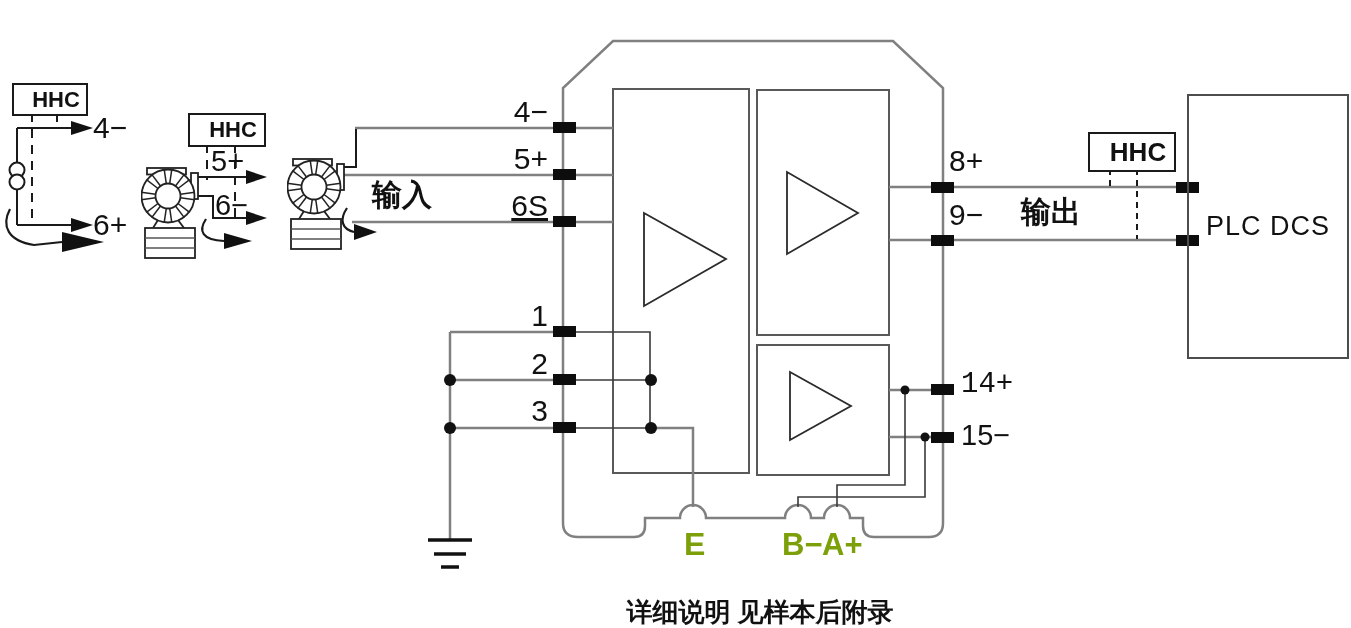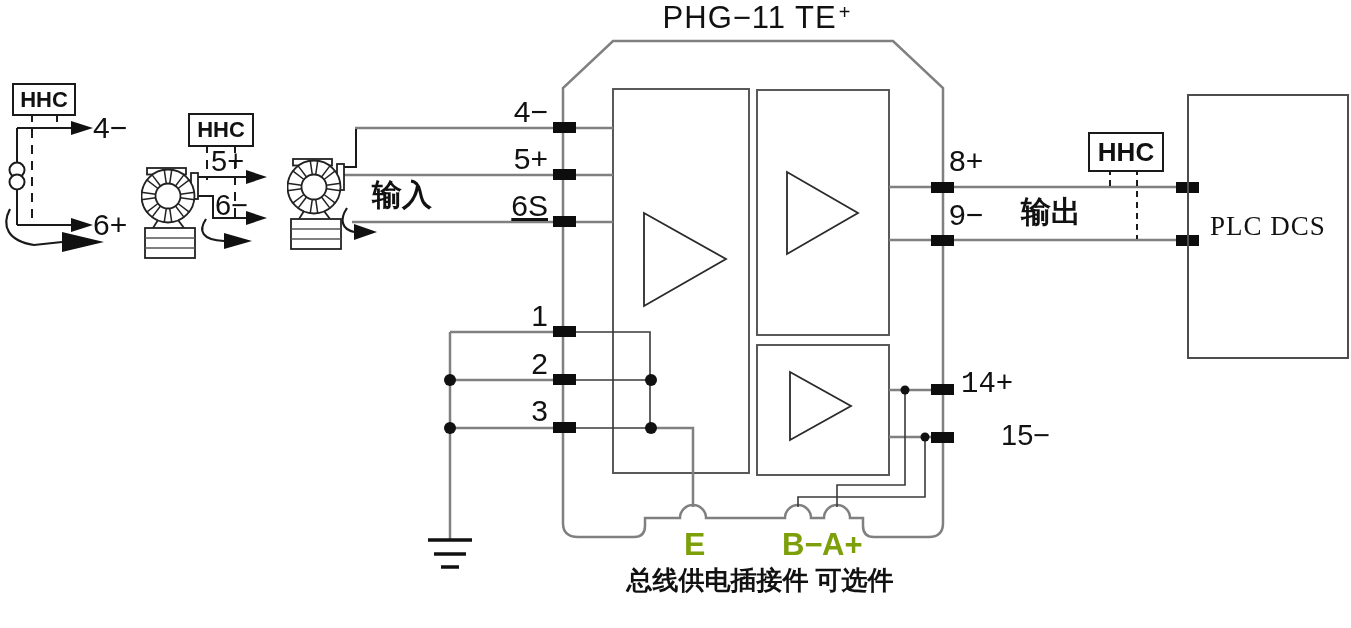--- a/index.html
+++ b/index.html
@@ -4,24 +4,24 @@
 <style>
   html,body{margin:0;padding:0;background:#fff;}
   .stage{position:relative;width:1351px;height:628px;background:#ffffff;
          font-family:"Liberation Sans",sans-serif;overflow:hidden;}
   .stage svg{position:absolute;left:0;top:0;}
   .lbl{position:absolute;color:#111;white-space:nowrap;line-height:1;font-size:30px;}
   .rt{text-align:right;}
   .bold{font-weight:700;}
   .green{color:#7da00a;font-weight:700;}
   .hhcbox{position:absolute;border:2px solid #1a1a1a;display:flex;align-items:center;
-          justify-content:center;font-weight:700;color:#111;background:#fff;}
+          justify-content:center;font-weight:700;color:#111;background:#fff;padding-left:12px;}
   .plcbox{position:absolute;border:2px solid #4d4d4d;display:flex;align-items:center;
           justify-content:center;color:#111;background:transparent;
-          font-family:Liberation Serif, serif;font-size:27px;letter-spacing:1px;}
+          font-family:Liberation Sans, sans-serif;font-size:27px;letter-spacing:1px;}
   .title{position:absolute;left:652px;top:0px;width:210px;text-align:center;color:#111;
          font-size:31px;letter-spacing:1px;}
   .title .sup{font-size:20px;vertical-align:9px;margin-left:2px;}
   .note{position:absolute;left:565px;width:390px;text-align:center;color:#111;
         font-weight:700;font-size:26px;line-height:1;}
 </style>
 </head>
 <body>
 
 <div class="stage">
@@ -167,23 +167,20 @@
     <g fill="#111">
       <circle cx="450" cy="380" r="6"></circle>
       <circle cx="450" cy="428" r="6"></circle>
       <circle cx="651" cy="380" r="6"></circle>
       <circle cx="651" cy="428" r="6"></circle>
       <circle cx="905" cy="390" r="4.5"></circle>
       <circle cx="925" cy="437" r="4.5"></circle>
     </g>
   </svg>
 
-  <div class="title">
-    <span>PHG−11 TE</span><span class="sup">+</span>
-  </div>
 
   <div class="hhcbox" style="left:12px;top:83px;width:60px;height:29px;font-size:22px;">HHC</div>
   <div class="hhcbox" style="left:188px;top:113px;width:62px;height:30px;font-size:22px;">HHC</div>
   <div class="hhcbox" style="left:1088px;top:132px;width:72px;height:36px;font-size:26px;">HHC</div>
 
   <div class="plcbox" style="left:1187px;top:94px;width:158px;height:261px;">PLC DCS</div>
 
   <div class="lbl" style="left:93px;top:113px;">4−</div>
   <div class="lbl" style="left:93px;top:210px;">6+</div>
   <div class="lbl" style="left:211px;top:147px;font-size:29px;">5+</div>
@@ -194,21 +191,21 @@
   <div class="lbl rt" style="left:496px;top:144px;width:52px;">5+</div>
   <div class="lbl rt" style="left:496px;top:191px;width:52px;text-decoration:underline;">6S</div>
   <div class="lbl rt" style="left:496px;top:301px;width:52px;">1</div>
   <div class="lbl rt" style="left:496px;top:349px;width:52px;">2</div>
   <div class="lbl rt" style="left:496px;top:396px;width:52px;">3</div>
 
   <div class="lbl" style="left:949px;top:146px;">8+</div>
   <div class="lbl" style="left:949px;top:200px;">9−</div>
   <div class="lbl bold" style="left:1021px;top:197px;">输出</div>
   <div class="lbl" style="left:961px;top:370px;font-size:29px;font-family:Liberation Mono, monospace;">14+</div>
-  <div class="lbl" style="left:961px;top:421px;font-size:29px;margin-left:40px;">15−</div>
+  <div class="lbl" style="left:961px;top:421px;font-size:29px;">15−</div>
 
   <div class="lbl green" style="left:684px;top:528px;font-size:32px;">E</div>
   <div class="lbl green" style="left:782px;top:529px;font-size:31px;">B−</div>
   <div class="lbl green" style="left:822px;top:529px;font-size:31px;">A+</div>
 
-  <div class="note" style="top:567px;">总线供电插接件 可选件</div>
+  <div class="note" style="top:599px;">详细说明 见样本后附录</div>
 
 </div>
 
 </body></html>

